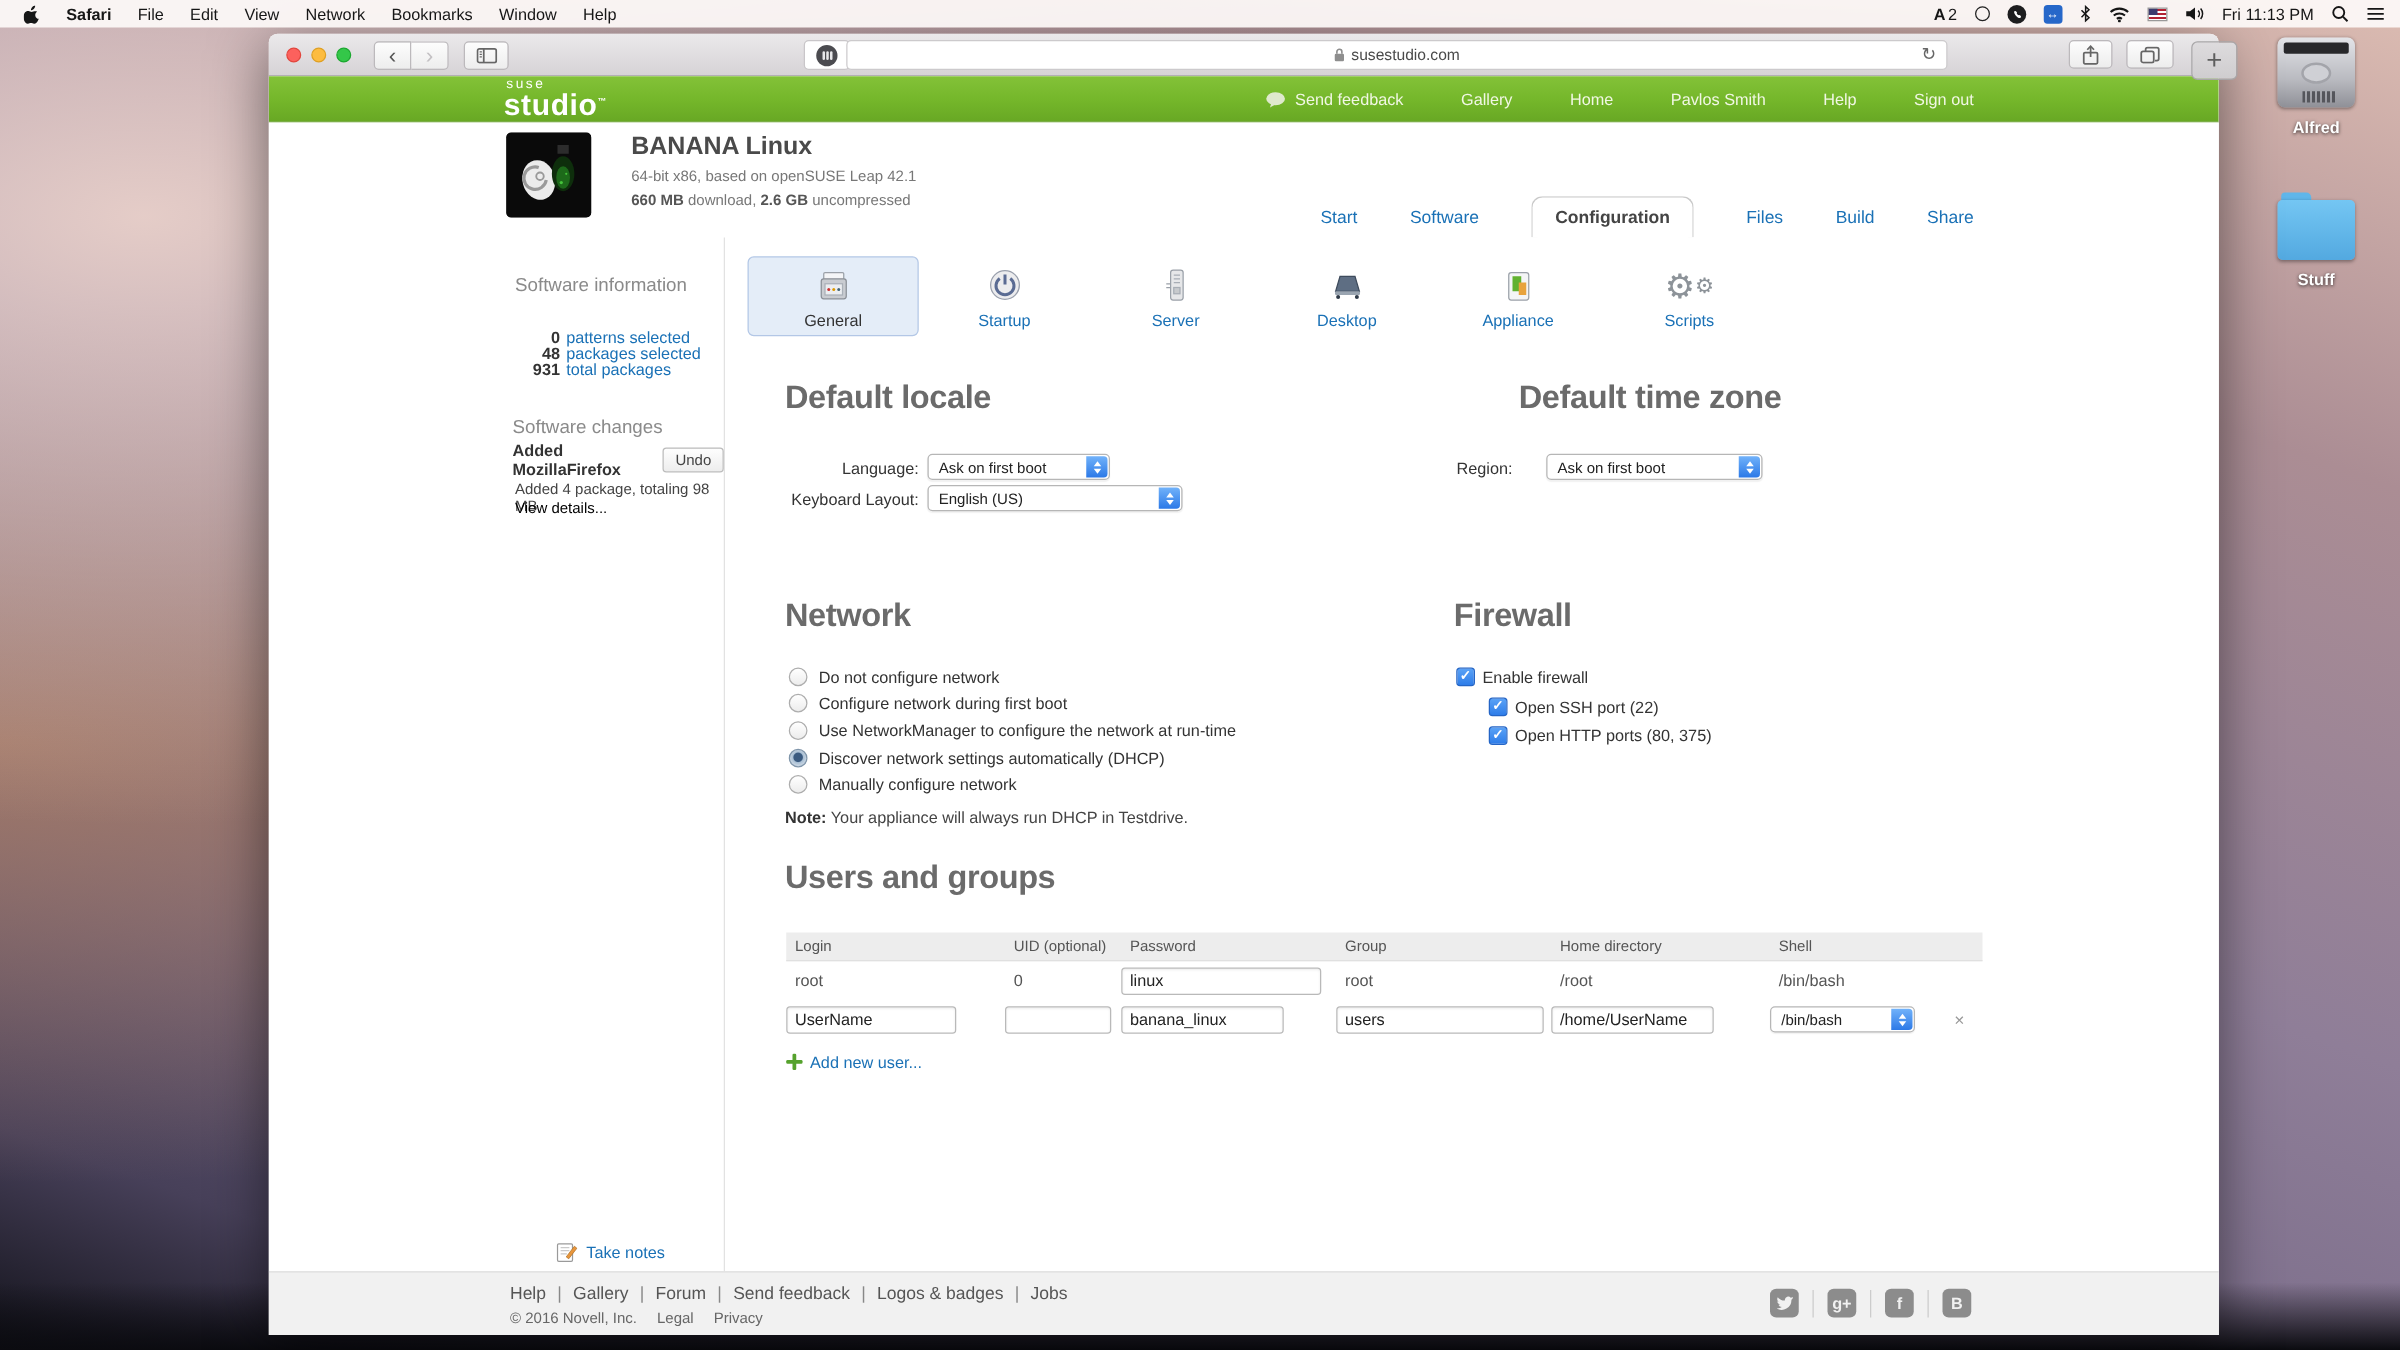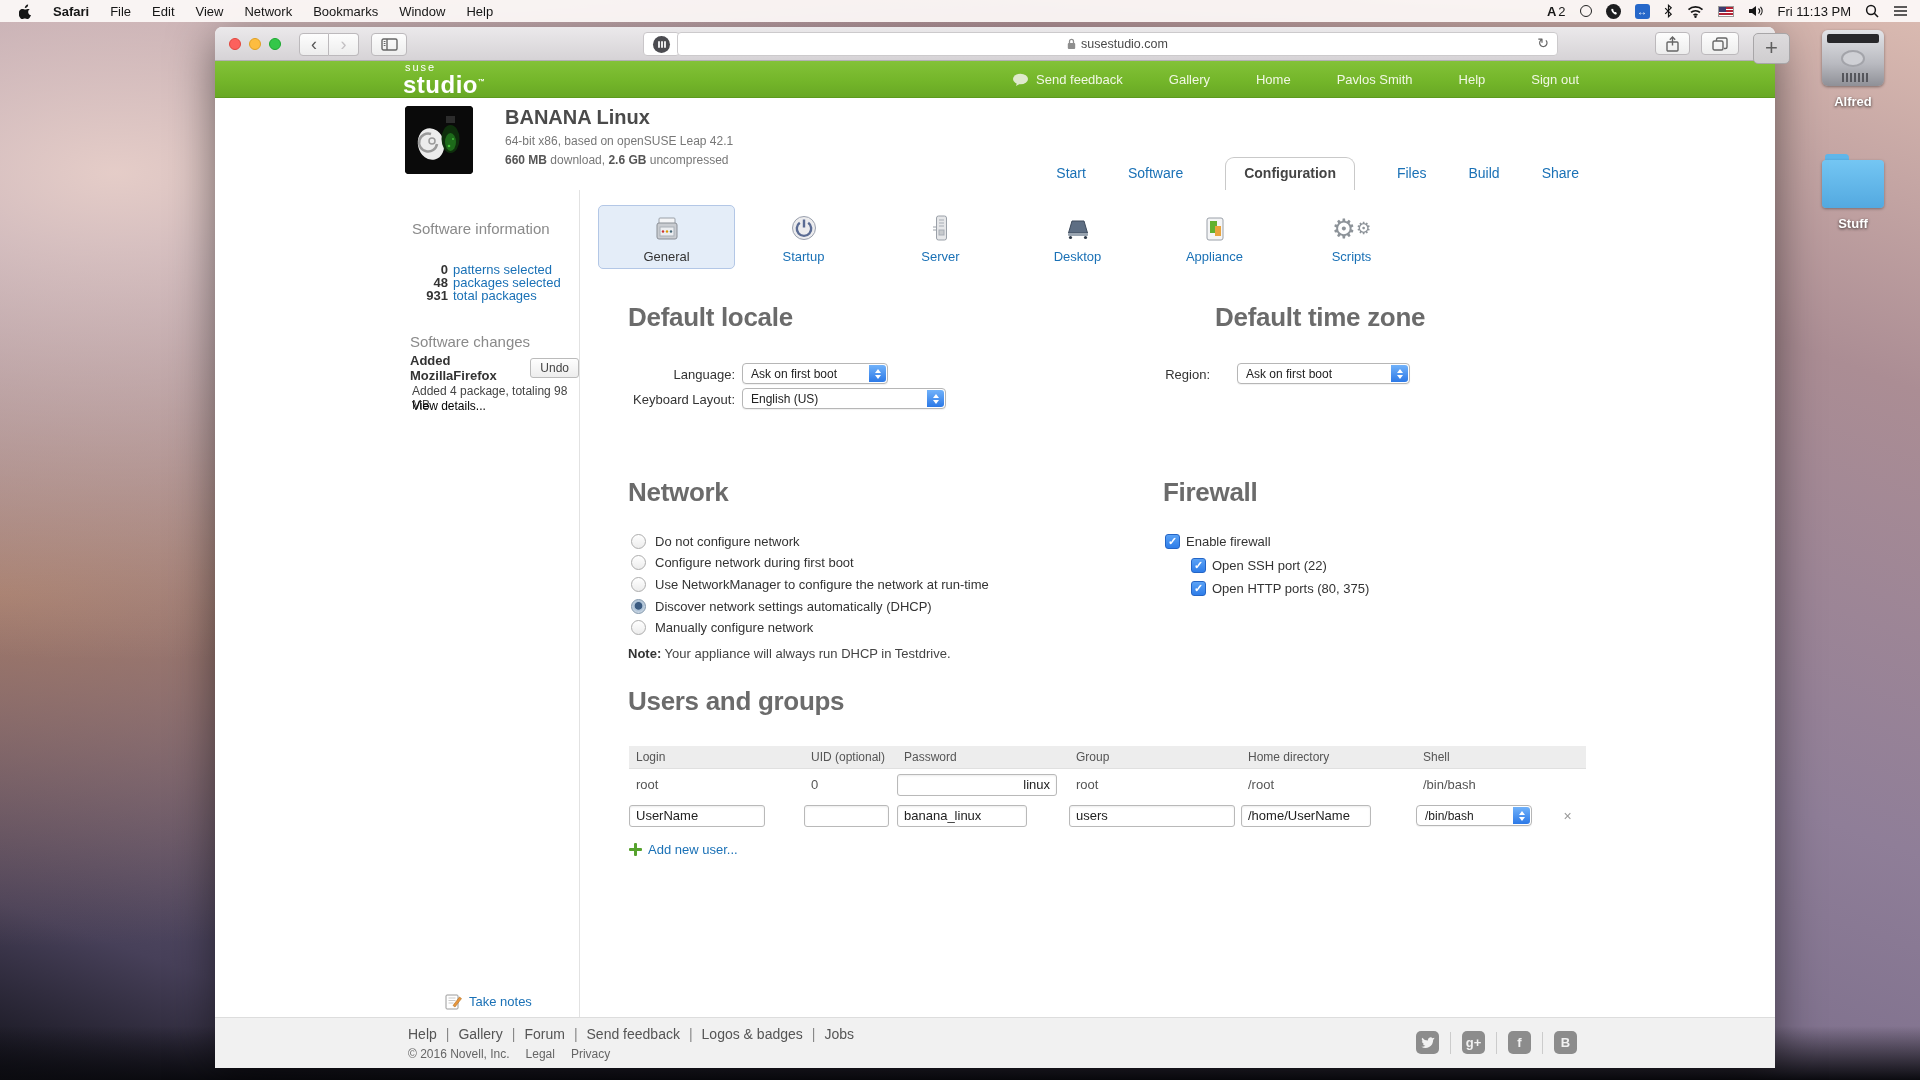--- a/index.html
+++ b/index.html
@@ -133,21 +133,21 @@
     color:#fff; font-size:11px; font-weight:bold; display:flex; align-items:center; justify-content:center; line-height:1; }
 
   .utable { position:absolute; left:414px; top:556px; width:957px; }
   .urow { display:grid; grid-template-columns:175px 93px 172px 172px 175px 133px 37px; align-items:center; }
   .uhead { background:#ededed; height:23px; border-bottom:1px solid #e0e0e0; }
   .uhead span { font-size:12px; color:#555; padding-left:7px; }
   .udata { height:31px; font-size:13px; color:#555; }
   .udata .cell { padding-left:7px; }
   .ti { height:22px; border:1px solid #b9b9b9; border-radius:3px; padding:0 6px; font-size:13px; color:#222;
     font-family:"Liberation Sans", sans-serif; box-shadow:inset 0 1px 2px rgba(0,0,0,.08); width:160px; }
-  .w158{width:136px;} .w85{width:85px;} .w160{width:160px;text-align:right;} .w166{width:166px;} .w157{width:130px;}
+  .w158{width:136px;} .w85{width:85px;} .w160{width:160px;} .w166{width:166px;} .w157{width:130px;}
   .shellsel { position:relative; left:0; width:116px; }
   .delx { color:#999; font-size:14px; text-align:center; }
   .adduser { position:absolute; left:414px; top:652px; display:flex; align-items:center; gap:6px; font-size:13px; }
   .plusg { width:13px; height:13px; position:relative; }
   .plusg:before { content:""; position:absolute; left:5px; top:0; width:3px; height:13px; background:#56a22d; border-radius:1px; }
   .plusg:after { content:""; position:absolute; left:0; top:5px; width:13px; height:3px; background:#56a22d; border-radius:1px; }
 
   .footer { position:absolute; left:0; top:956px; width:1560px; height:51px; background:#f1f1f1; border-top:1px solid #ddd; }
   .flinks { position:absolute; left:193px; top:8px; font-size:14px; color:#888; display:flex; gap:9px; }
   .flinks span.fl { color:#555; }

